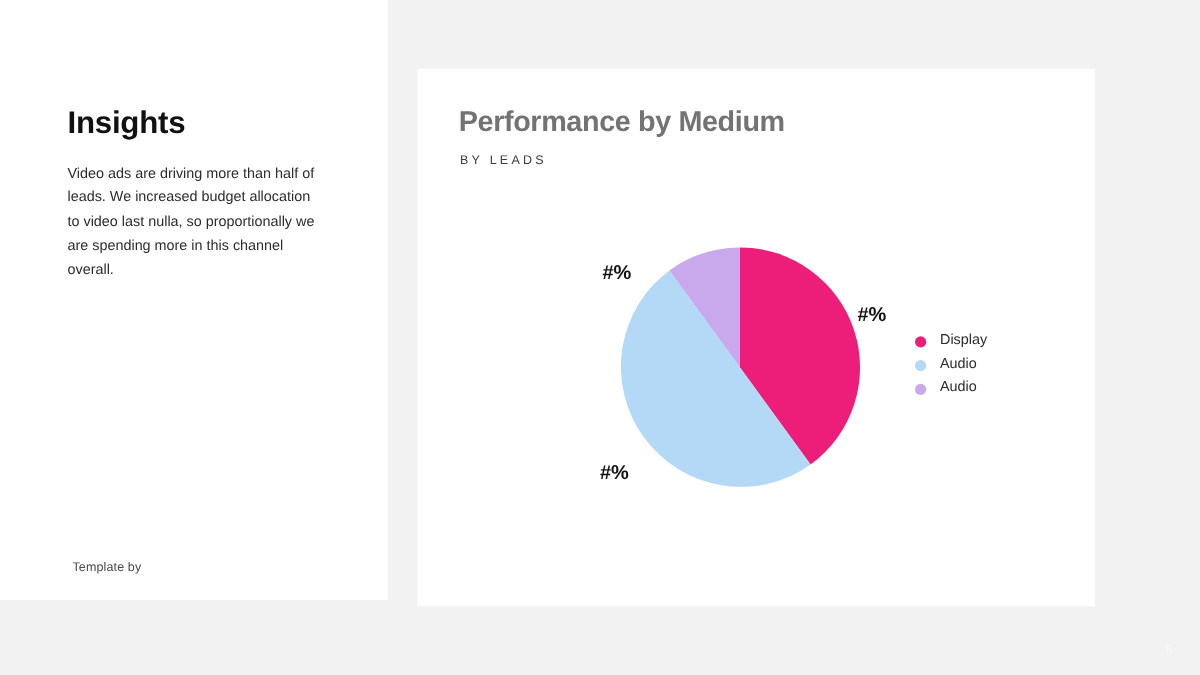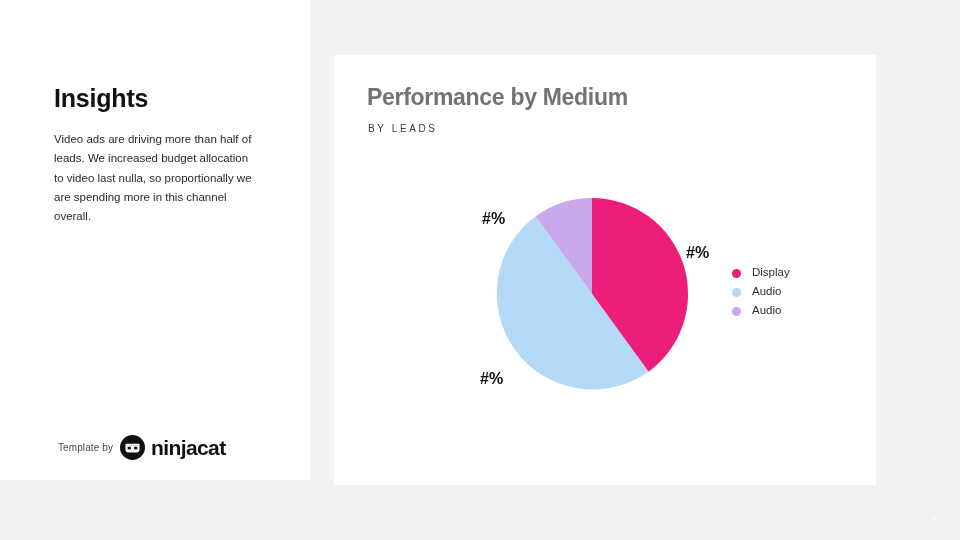--- a/index.html
+++ b/index.html
@@ -184,32 +184,20 @@
   <div class="left-panel">
 
     <h1 class="insights-title">Insights</h1>
 
     <div class="insights-body">
       <p>Video ads are driving more than half of leads. We increased budget allocation to video last nulla, so proportionally we are spending more in this channel overall.</p>
     </div>
 
     <div class="footer-brand">
       <span class="footer-brand-label">Template by</span>
-      <span class="brand-lockup">
-        <span class="brand-mark">
-          <svg class="brand-mark" viewBox="0 0 50 50" xmlns="http://www.w3.org/2000/svg">
-            <circle cx="25" cy="25" r="25" fill="#111111"></circle>
-            <path d="M11 20.5 h28 v8.5 a6 6 0 0 1 -6 6 h-16 a6 6 0 0 1 -6 -6 z" fill="#ffffff"></path>
-            <rect x="11" y="17.5" width="28" height="3.6" rx="1.2" fill="#ffffff"></rect>
-            <ellipse cx="18.5" cy="26" rx="3.6" ry="3.1" fill="#111111"></ellipse>
-            <ellipse cx="31.5" cy="26" rx="3.6" ry="3.1" fill="#111111"></ellipse>
-          </svg>
-        </span>
-        <span class="brand-word">ninjacat</span>
-      </span>
     </div>
   </div>
 
   <div class="chart-card">
 
     <h2 class="chart-title">Performance by Medium</h2>
 
     <div class="chart-subtitle">BY LEADS</div>
 
     <div class="pie-wrap">

